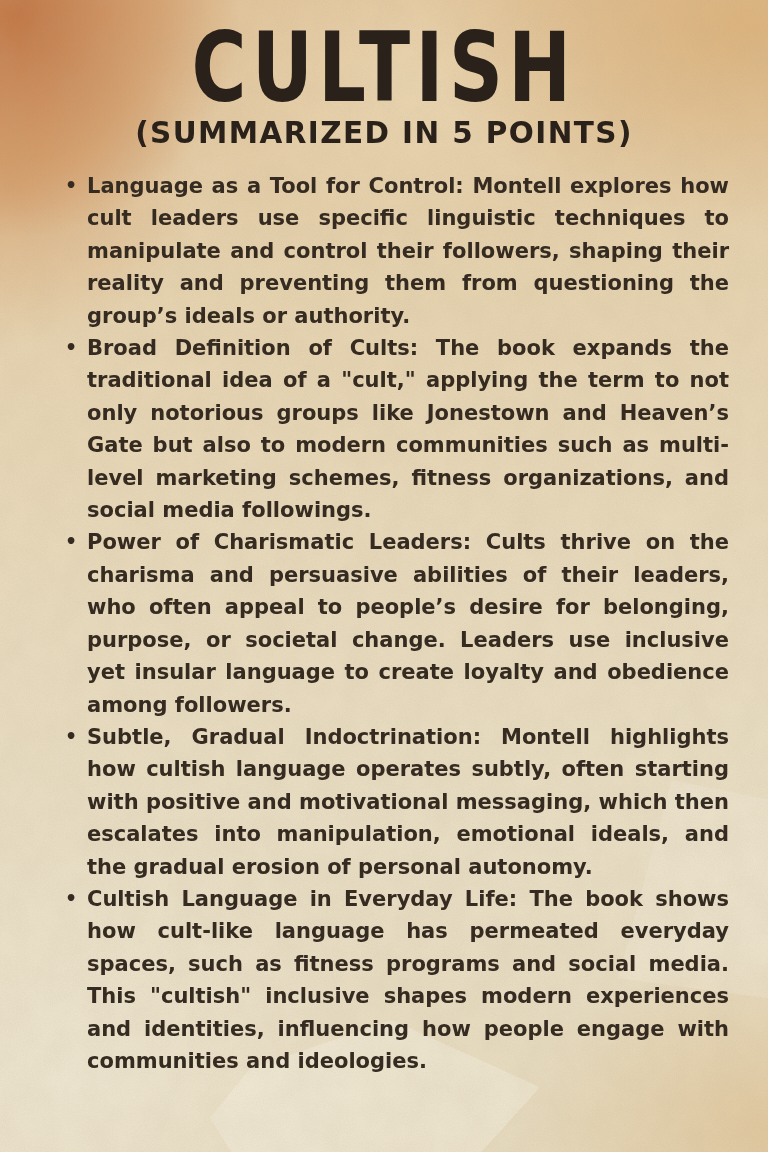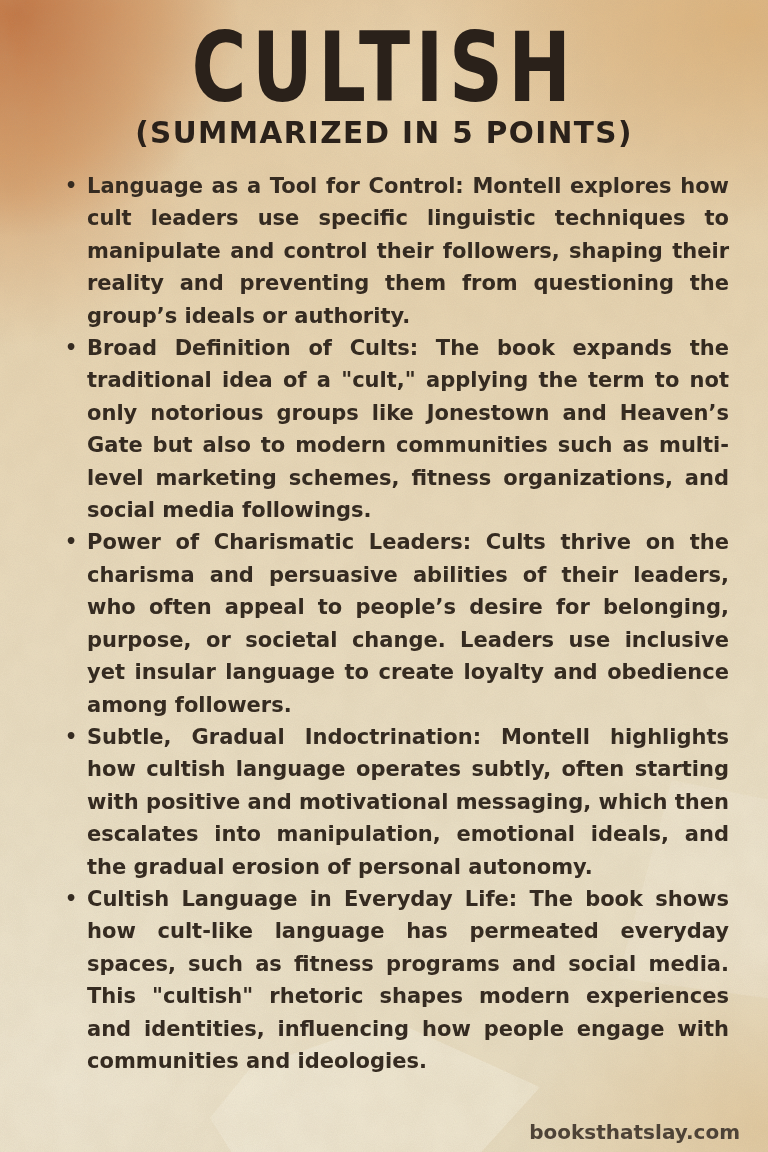--- a/index.html
+++ b/index.html
@@ -108,19 +108,18 @@
       <li>
         <span class="dot">•</span>
         <span>Power of Charismatic Leaders: Cults thrive on the charisma and persuasive abilities of their leaders, who often appeal to people’s desire for belonging, purpose, or societal change. Leaders use inclusive yet insular language to create loyalty and obedience among followers.</span>
       </li>
       <li>
         <span class="dot">•</span>
         <span>Subtle, Gradual Indoctrination: Montell highlights how cultish language operates subtly, often starting with positive and motivational messaging, which then escalates into manipulation, emotional ideals, and the gradual erosion of personal autonomy.</span>
       </li>
       <li>
         <span class="dot">•</span>
-        <span>Cultish Language in Everyday Life: The book shows how cult-like language has permeated everyday spaces, such as fitness programs and social media. This "cultish" rhetoric shapes modern experiences and identities, influencing how people engage with communities and ideologies.</span>
+        <span>Cultish Language in Everyday Life: The book shows how cult-like language has permeated everyday spaces, such as fitness programs and social media. This "cultish" inclusive shapes modern experiences and identities, influencing how people engage with communities and ideologies.</span>
       </li>
     </ul>
 
-    <div class="site-credit">booksthatslay.com</div>
   </div>
 </div>
 
 </body></html>

